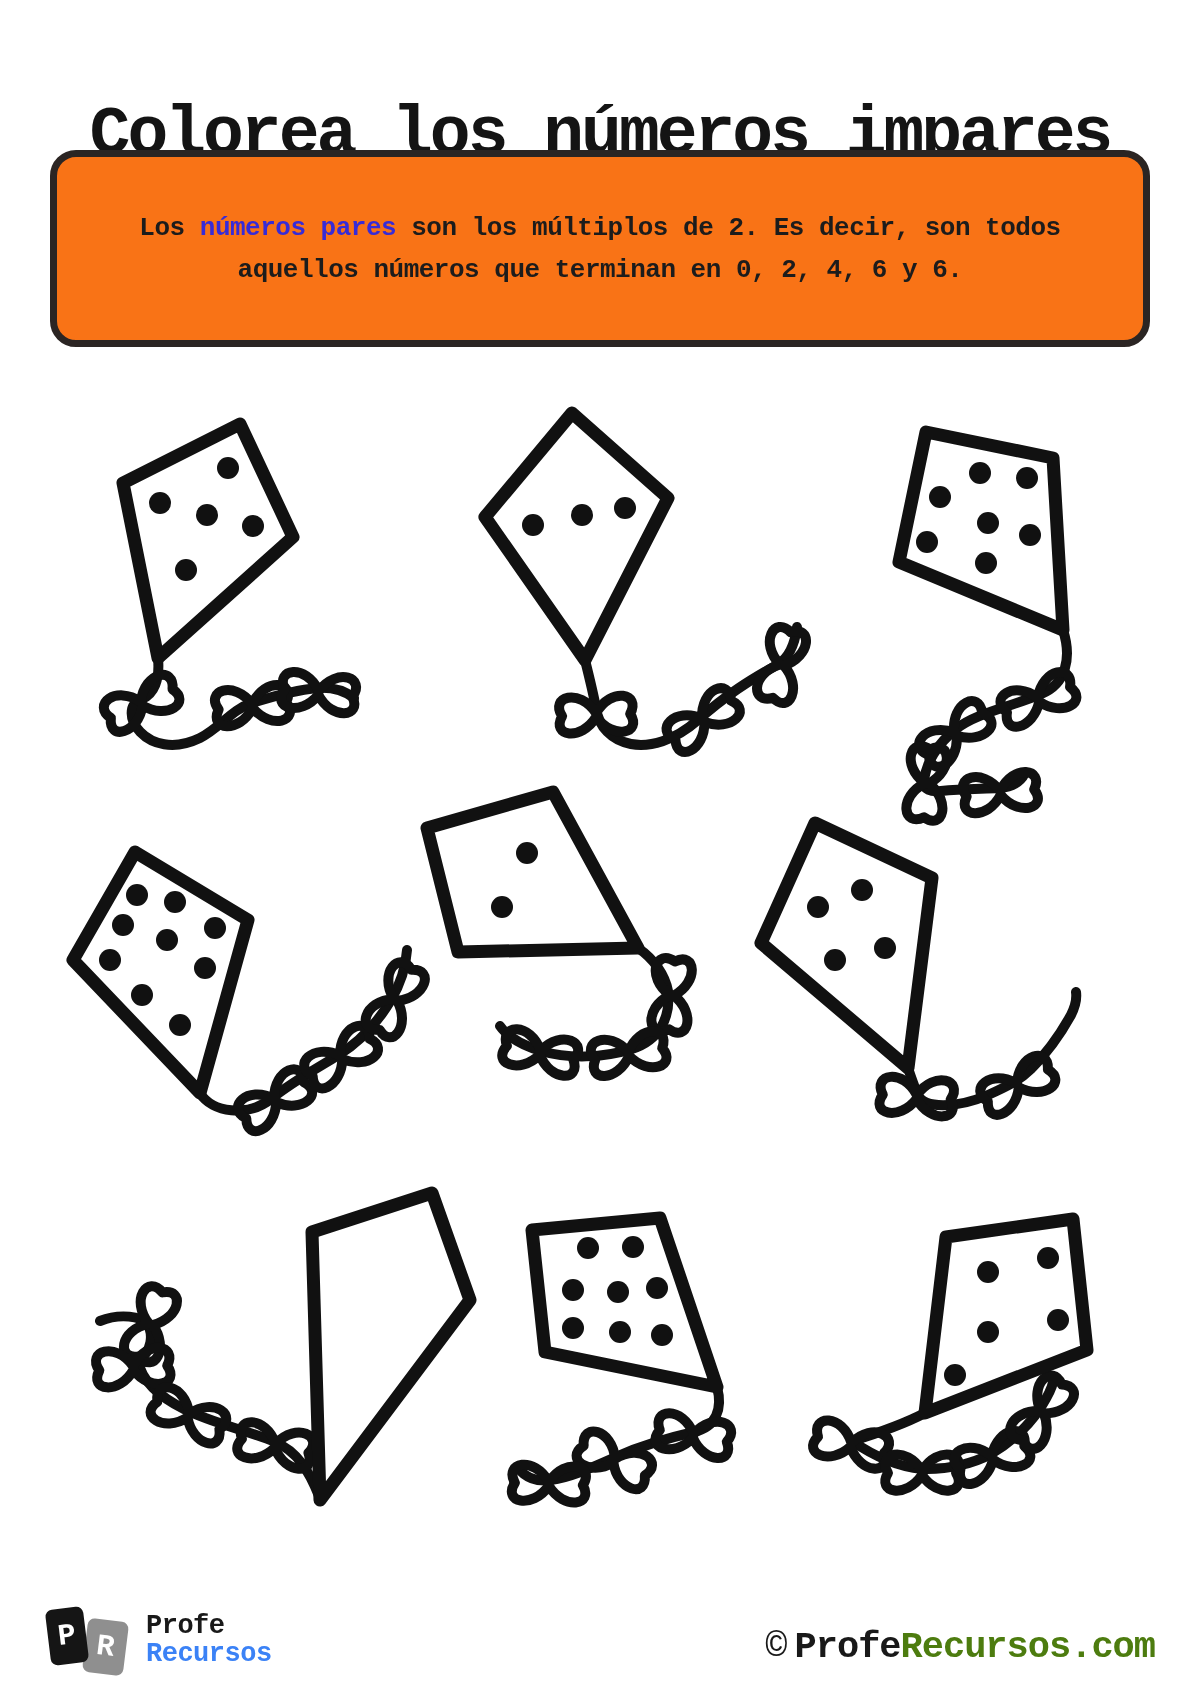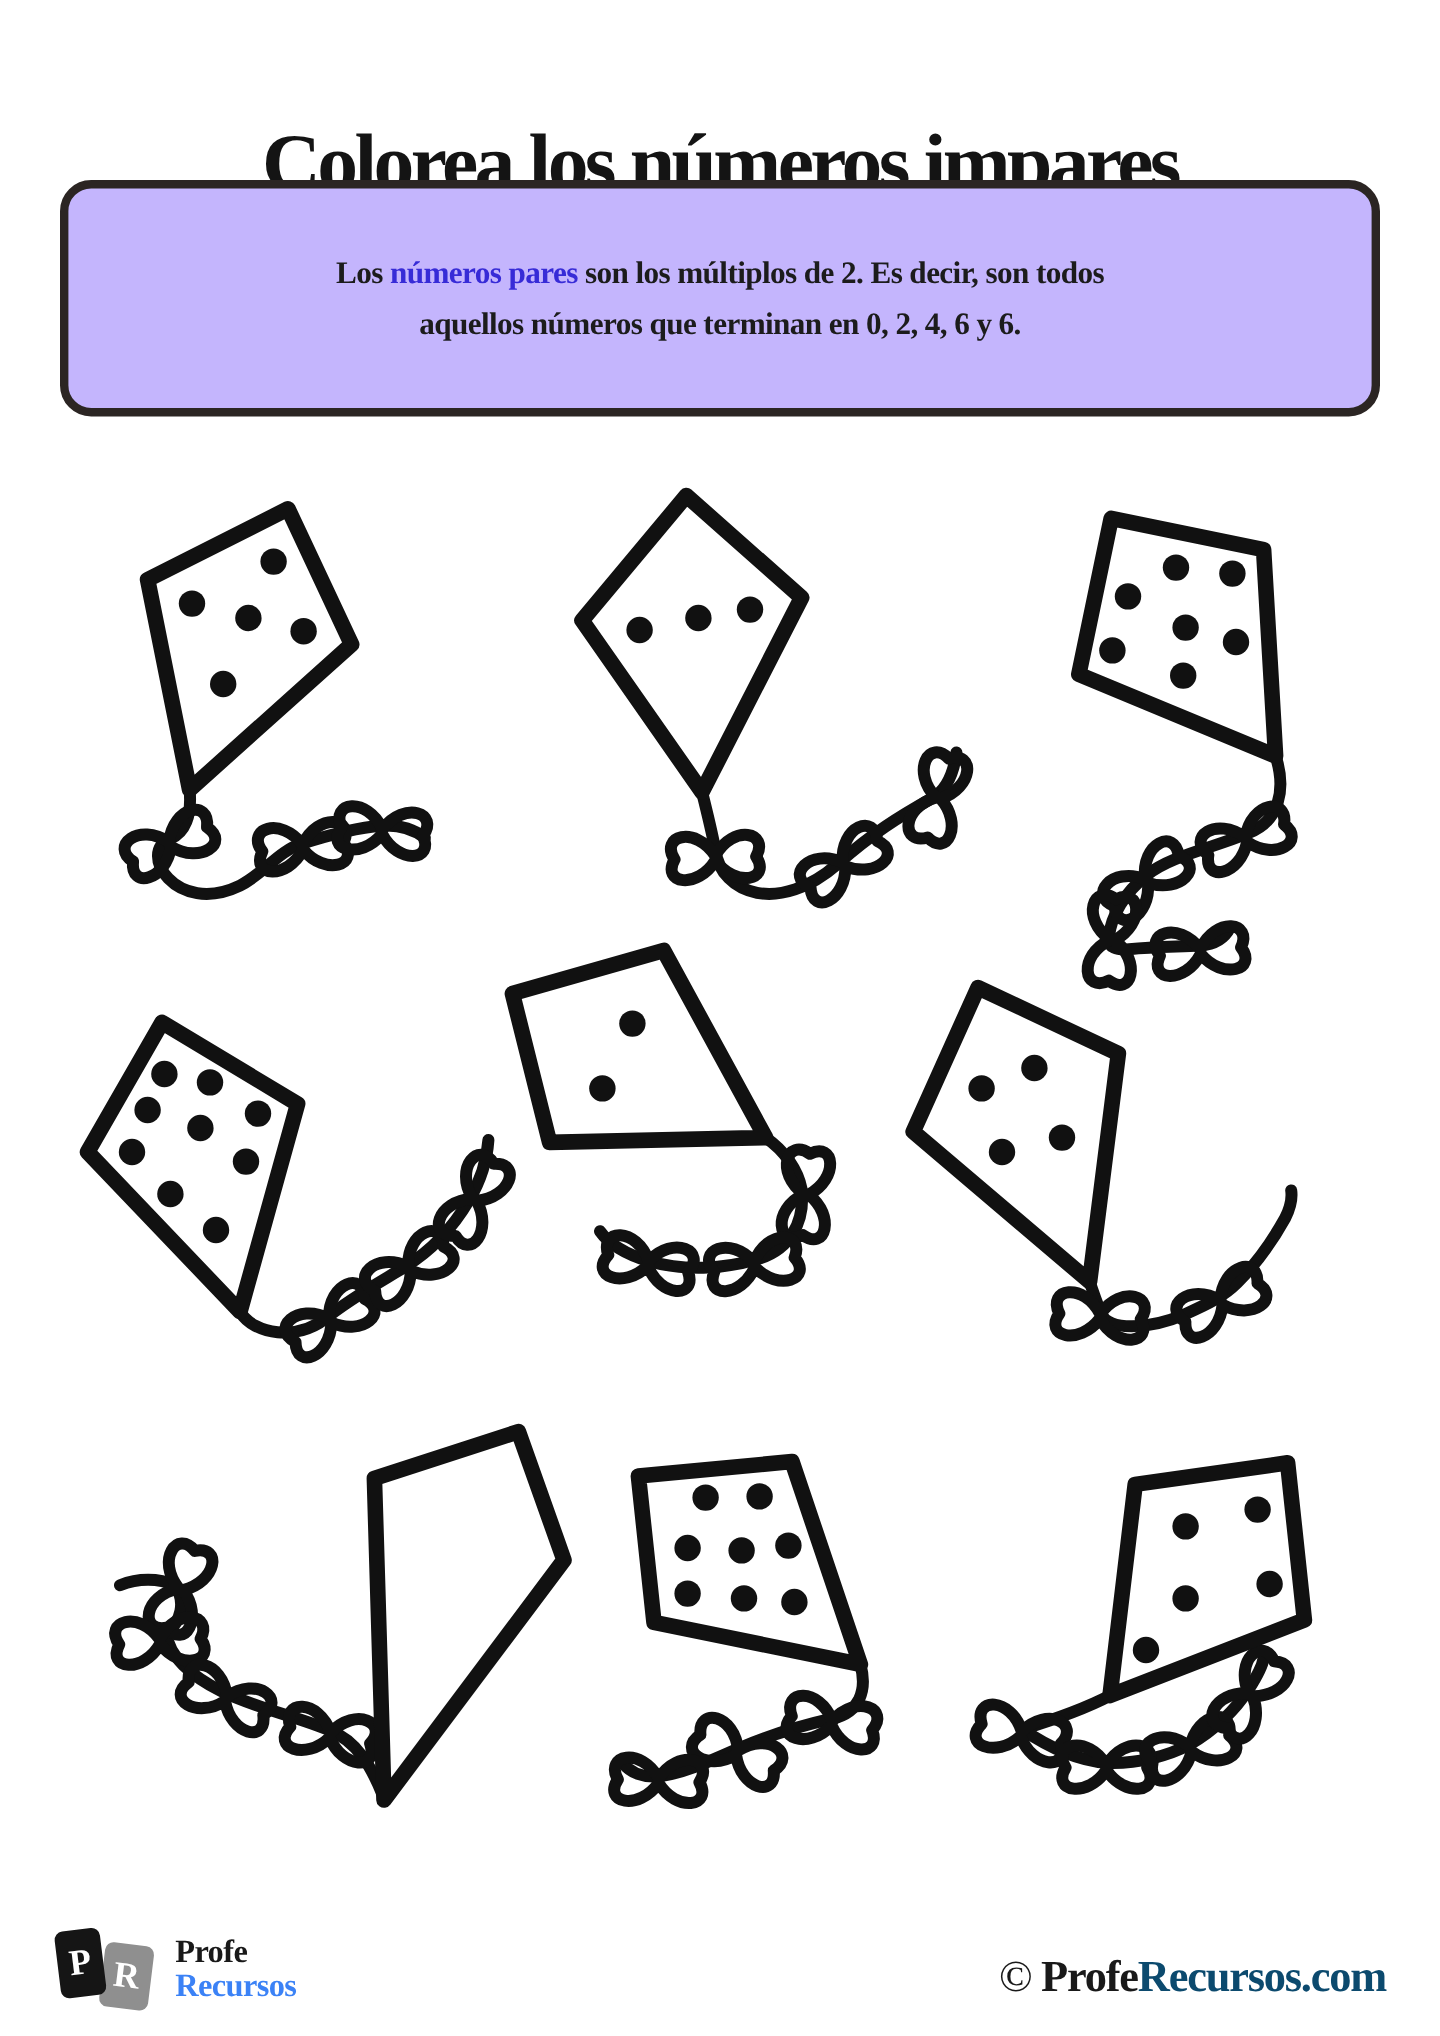--- a/index.html
+++ b/index.html
@@ -1,34 +1,34 @@
 <!DOCTYPE html>
 <html><head>
 <meta charset="utf-8">
 <style>
   html,body{margin:0;padding:0;background:#ffffff;}
   .page{
     position:relative;
     width:1200px;height:1697px;
     background:#ffffff;
-    font-family:Liberation Serif, serif;
+    font-family:Liberation Mono, monospace;
     overflow:hidden;
   }
   .title{
     position:absolute;top:50px;left:0;right:0;
     text-align:center;
     font-size:68px;font-weight:bold;letter-spacing:-3px;
     color:#141414;
   }
   .infobox{
     position:absolute;top:150px;left:50px;width:1100px;height:197px;
     box-sizing:border-box;
     border:7px solid #2b2523;border-radius:26px;
     display:flex;flex-direction:column;justify-content:center;align-items:center;
-    background:#c4b5fd;
+    background:#f97316;
   }
   .ib-line{
     font-size:26px;font-weight:bold;color:#1c1c1c;
     line-height:42px;white-space:nowrap;letter-spacing:-0.5px;
   }
   .ib-gap{margin-top:12px;}
   .hl{color:#372bd7;}
   svg.kites{position:absolute;left:0;top:0;}
   .kbody{fill:#ffffff;stroke:#111111;stroke-width:13;stroke-linejoin:round;stroke-linecap:round;}
   .tail{fill:none;stroke:#111111;stroke-width:10;stroke-linecap:round;stroke-linejoin:round;}
@@ -41,21 +41,21 @@
   .sq-r{left:37px;top:14px;width:41px;height:54px;background:#8f8f8f;transform:rotate(7deg);z-index:1;}
   .logo-text{position:absolute;left:146px;top:1612px;line-height:28px;font-weight:bold;font-size:27px;letter-spacing:-0.5px;}
   .logo-text .l1{color:#191919;}
   .logo-text .l2{color:#3b82f6;}
   .copyright{
     position:absolute;right:45px;top:1626px;
     font-size:37px;font-weight:bold;letter-spacing:-1px;white-space:nowrap;
   }
   .copyright .sym{font-weight:normal;color:#191919;margin-right:8px;}
   .copyright .brand{color:#191919;}
-  .copyright .suffix{color:#0c4a6e;}
+  .copyright .suffix{color:#4d7c0f;}
 </style>
 </head>
 <body>
 
 <div class="page">
 
   <h1 class="title">Colorea los números impares</h1>
 
   <div class="infobox">
     <div class="ib-line"><span>Los </span><span class="hl">números pares</span><span> son los múltiplos de 2. Es decir, son todos</span></div>

